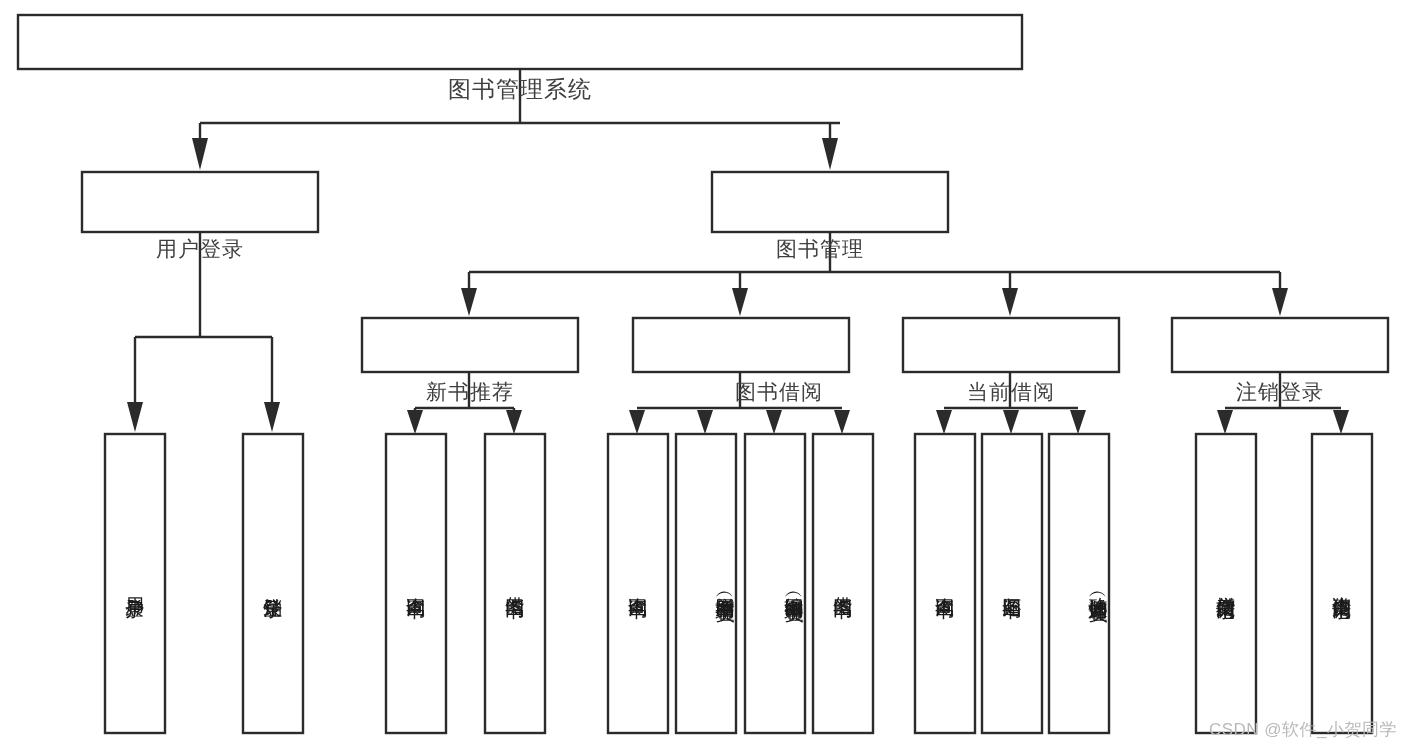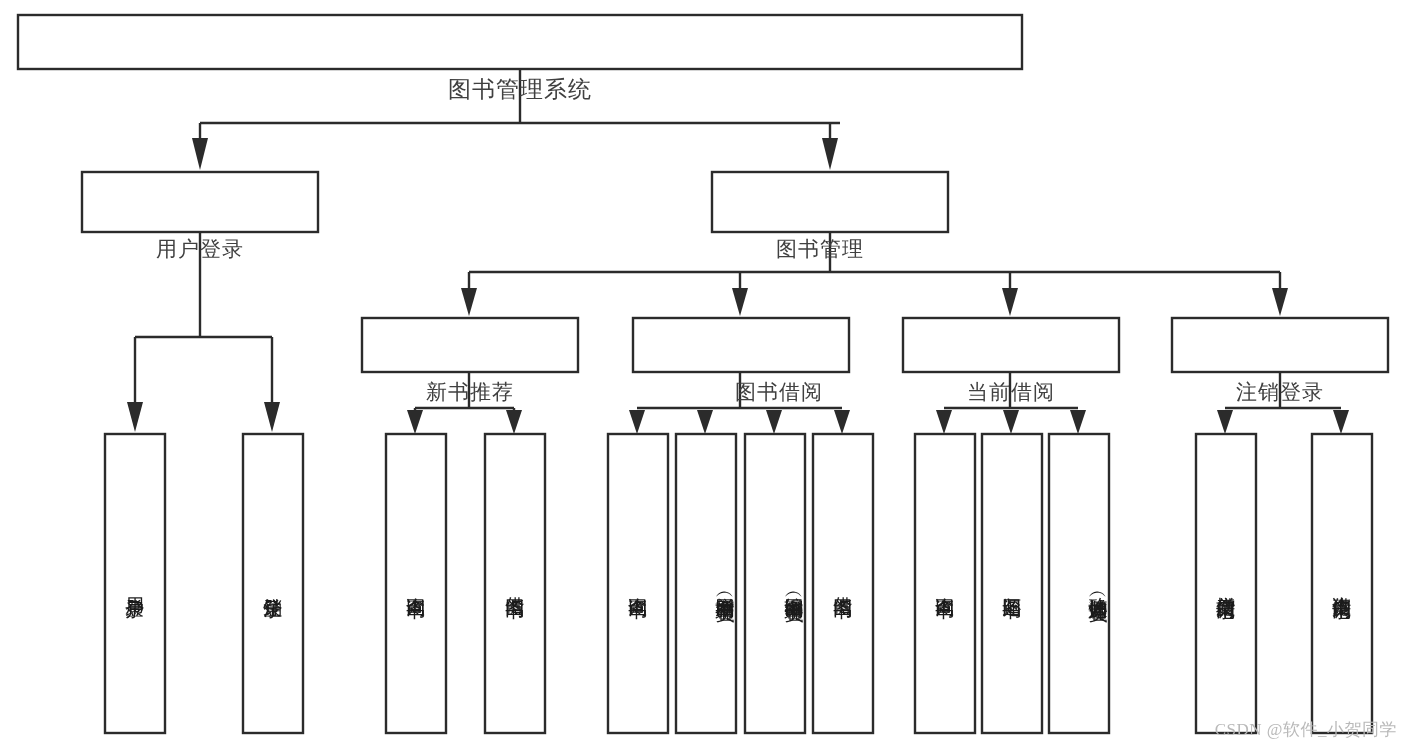--- a/index.html
+++ b/index.html
@@ -65,21 +65,21 @@
     color: #404040;
     letter-spacing: 1px;
     white-space: nowrap;
     pointer-events: none;
     margin-top: 47px;
   }
   #watermark {
     position: absolute;
     right: 8px;
     bottom: 6px;
-    font-family: Liberation Serif, serif;
+    font-family: Liberation Sans, sans-serif;
     font-size: 17px;
     color: #b9b9b9;
     letter-spacing: 0.5px;
     white-space: nowrap;
     pointer-events: none;
   }
 </style>
 </head>
 <body>
 

